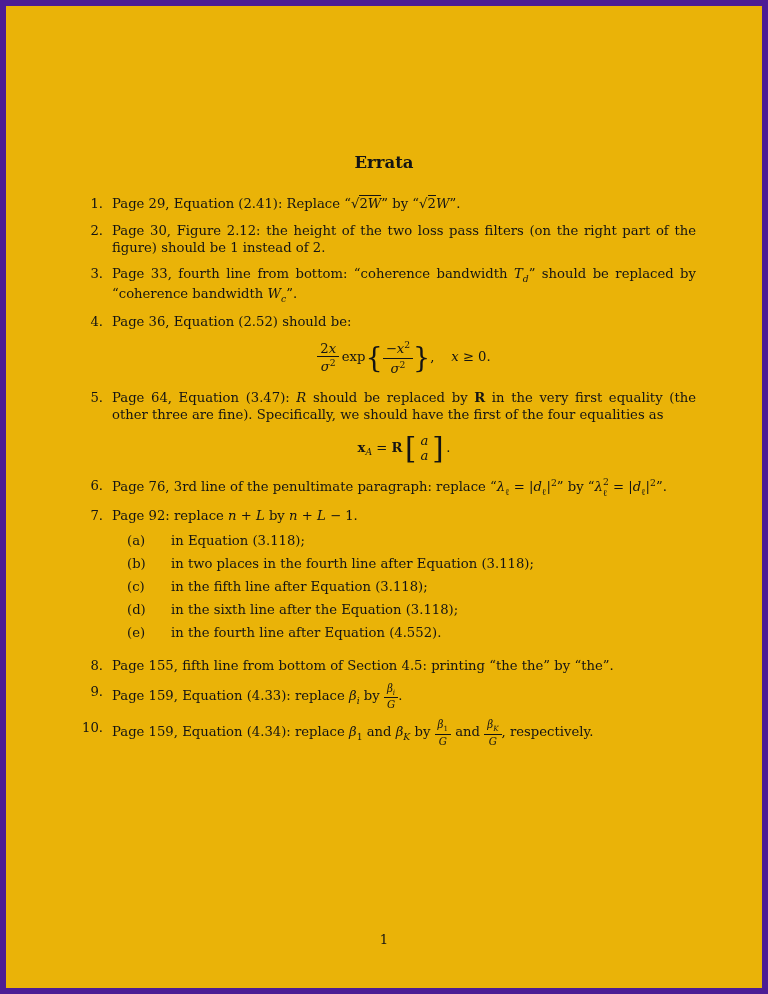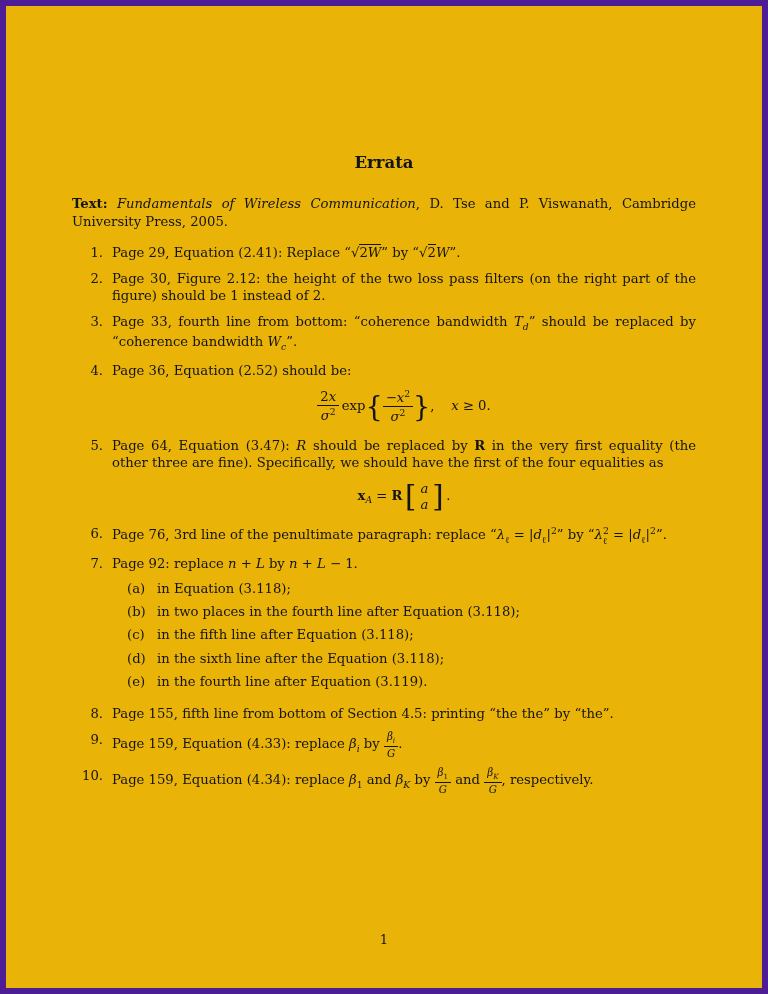--- a/index.html
+++ b/index.html
@@ -27,30 +27,29 @@
   .big  { font-size: 27px; vertical-align: middle; line-height: 0; }
   .big2 { font-size: 29px; vertical-align: middle; line-height: 0; }
   .vec { display: inline-block; vertical-align: middle; text-align: center; line-height: 1.15; padding: 0 4px; }
   .sqrt { white-space: nowrap; }
   .sqrt .ol { border-top: 1px solid #141414; }
   .ss { display: inline-block; vertical-align: -0.5em; font-size: 0.7em; line-height: 1.1; text-align: left; }
   .ss .t, .ss .b { display: block; }
   .sublist { margin-top: 8px; }
   .subitem { display: flex; margin: 0 0 6px 15px; }
   .subnum { flex: 0 0 25px; width: 25px; }
-  .subtext { margin-left: 5px; }
+  .subtext { margin-left: 19px; }
   .page-number { position: absolute; bottom: 40px; left: 0; right: 0; text-align: center; }
 </style>
 </head>
 <body>
 
 <div class="page">
   <div class="content">
     <div class="title">Errata</div>
-    <p class="intro"><b>Text:</b> <span><i>Fundamentals of Wireless Communication</i>, D. Tse and P. Viswanath, Cambridge University Press, 2005.</span></p>
     <div class="list">
   <div class="item">
     <span class="num">1.</span>
     <div class="body">
       <div class="itext">Page 29, Equation (2.41): Replace “<span class="sqrt">√<span class="ol">2<i>W</i></span></span>” by “<span class="sqrt">√<span class="ol">2</span></span><i>W</i>”.</div>
 
     </div>
   </div>
 
   <div class="item">
@@ -109,21 +108,21 @@
               <div class="subitem">
                 <span class="subnum">(c)</span>
                 <span class="subtext">in the fifth line after Equation (3.118);</span>
               </div>
               <div class="subitem">
                 <span class="subnum">(d)</span>
                 <span class="subtext">in the sixth line after the Equation (3.118);</span>
               </div>
               <div class="subitem">
                 <span class="subnum">(e)</span>
-                <span class="subtext">in the fourth line after Equation (3.119).</span>
+                <span class="subtext">in the fourth line after Equation (4.552).</span>
               </div>
             </div>
     </div>
   </div>
 
   <div class="item">
     <span class="num">8.</span>
     <div class="body">
       <div class="itext">Page 155, fifth line from bottom of Section 4.5: printing “the the” by “the”.</div>
 

